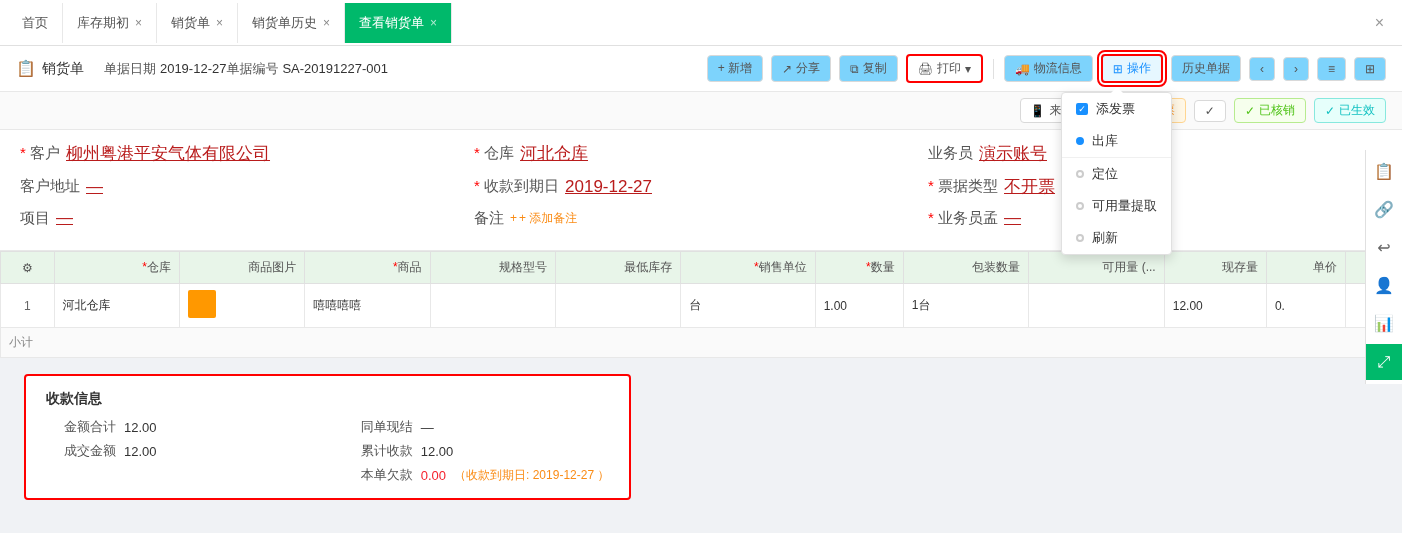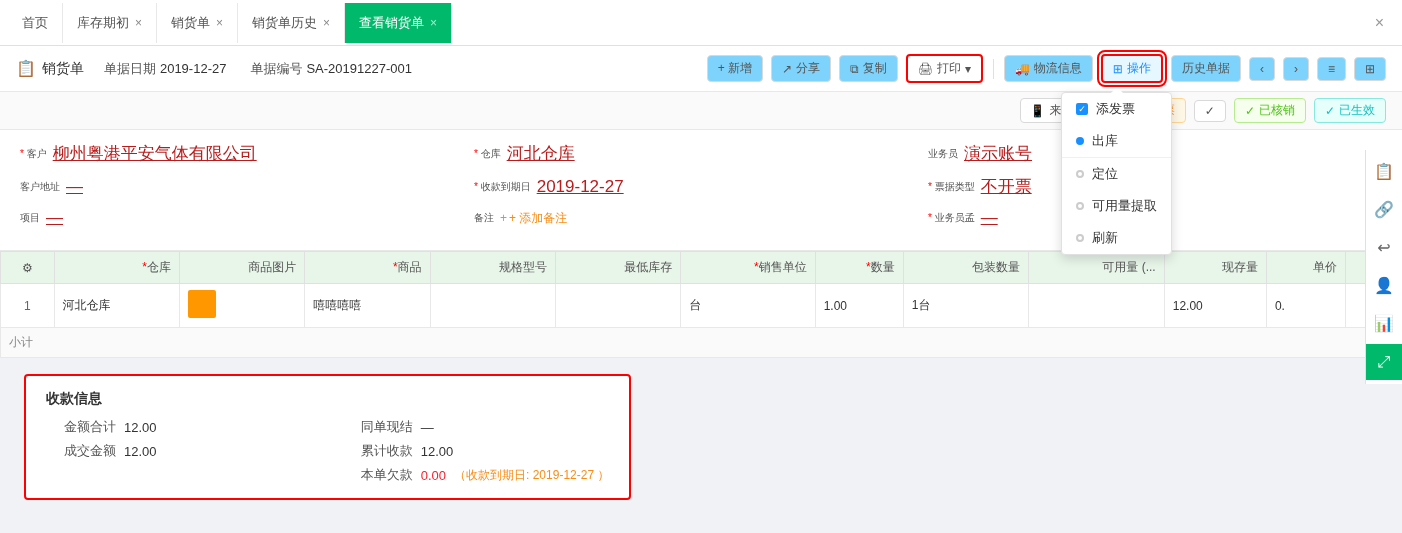--- a/index.html
+++ b/index.html
@@ -27,21 +27,21 @@
     }
 
     
     .doc-header {
       background: #fff; padding: 8px 16px;
       border-bottom: 1px solid #e8e8e8;
       display: flex; align-items: center; gap: 20px;
     }
     .doc-title { display: flex; align-items: center; gap: 6px; font-size: 14px; font-weight: 500; }
     .doc-title-icon { color: #00b96b; font-size: 16px; }
-    .doc-meta { display: flex; align-items: center; gap: 24px; color: #555; font-size: 13px; }
+    .doc-meta { display: flex; align-items: center; gap: 0; color: #555; font-size: 13px; }
     .doc-meta span { display: flex; align-items: center; gap: 4px; }
 
     
     .toolbar {
       margin-left: auto; display: flex; align-items: center; gap: 8px;
     }
     .toolbar-btn {
       display: flex; align-items: center; gap: 4px;
       padding: 4px 10px; border: 1px solid #d9d9d9;
       border-radius: 4px; cursor: pointer; background: #7dd3fc;
@@ -78,21 +78,21 @@
       background: #fff; padding: 12px 20px;
       border-bottom: 1px solid #e8e8e8;
     }
     .form-row {
       display: flex; align-items: center; gap: 0;
       margin-bottom: 10px;
     }
     .form-field {
       display: flex; align-items: center; gap: 6px; flex: 1;
     }
-    .form-label { color: #555; font-size: 10px; white-space: nowrap; }
+    .form-label { color: #555; font-size: 15px; white-space: nowrap; }
     .form-label.required::before { content: "* "; color: red; }
     .form-value { color: #b91c1c; font-size: 17px; text-decoration: underline; }
     .form-link { color: #fa8c16; font-size: 12px; cursor: pointer; display: flex; align-items: center; gap: 2px; }
 
     
     .table-container { background: #fff; overflow-x: auto; }
     table { width: 100%; border-collapse: collapse; font-size: 12px; }
     thead tr { background: #e8f5e9; }
     th {
       padding: 7px 8px; border: 1px solid #e0e0e0;

